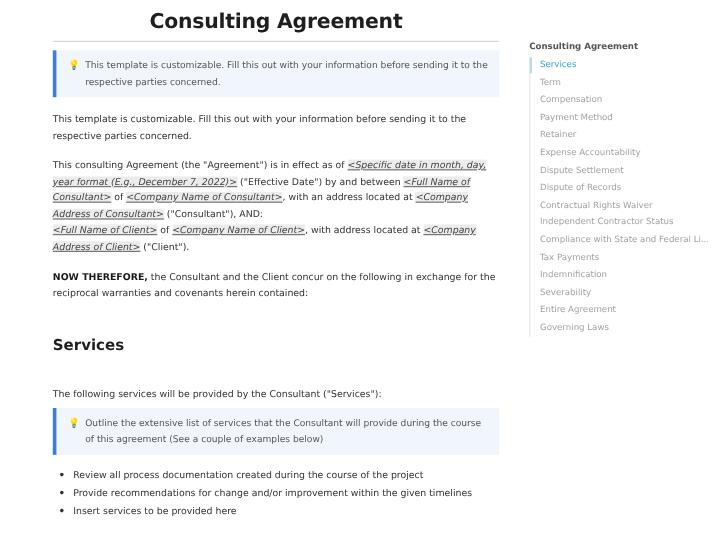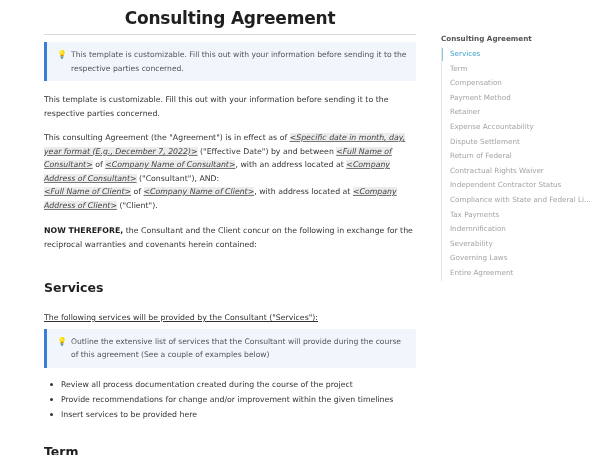--- a/index.html
+++ b/index.html
@@ -60,21 +60,21 @@
   </div>
 
   <p class="p" style="margin-top:12px;">This template is customizable. Fill this out with your information before sending it to the respective parties concerned.</p>
 
   <p class="p" style="margin-top:11px;"><span>This consulting Agreement (the "Agreement") is in effect as of </span><span class="ph">&lt;Specific date in month, day, year format (E.g., December 7, 2022)&gt;</span><span> ("Effective Date") by and between </span><span class="ph">&lt;Full Name of Consultant&gt;</span><span> of </span><span class="ph">&lt;Company Name of Consultant&gt;</span><span>, with an address located at </span><span class="ph">&lt;Company Address of Consultant&gt;</span><span> ("Consultant"), AND:</span><br><span class="ph">&lt;Full Name of Client&gt;</span><span> of </span><span class="ph">&lt;Company Name of Client&gt;</span><span>, with address located at </span><span class="ph">&lt;Company Address of Client&gt;</span><span> ("Client").</span></p>
 
   <p class="p" style="margin-top:12px;"><span class="bold">NOW </span><span class="bold red-ul">THEREFORE</span><span class="bold">,</span><span> the Consultant and the Client concur on the following in exchange for the reciprocal warranties and covenants herein contained:</span></p>
 
   <h2 style="margin-top:29px;">Services</h2>
 
-  <p class="p" style="margin-top:16px;text-decoration:underline;">The following services will be provided by the Consultant ("Services"):</p>
+  <p class="p" style="margin-top:27px;">The following services will be provided by the Consultant ("Services"):</p>
 
   <div class="callout" style="margin-top:4px;">
     <span class="bulb">💡</span>
     <span>Outline the extensive list of services that the Consultant will provide during the course of this agreement (See a couple of examples below)</span>
   </div>
 
   <ul class="list" style="margin-top:9px;">
     <li>Review all process documentation created during the course of the project</li>
     <li>Provide recommendations for change and/or improvement within the given timelines</li>
     <li class="ital">Insert services to be provided here</li>
@@ -86,23 +86,23 @@
 <nav class="toc">
   <div class="toc-title">Consulting Agreement</div>
   <div class="toc-list">
     <div class="toc-item active">Services</div>
     <div class="toc-item">Term</div>
     <div class="toc-item">Compensation</div>
     <div class="toc-item">Payment Method</div>
     <div class="toc-item">Retainer</div>
     <div class="toc-item">Expense Accountability</div>
     <div class="toc-item">Dispute Settlement</div>
-    <div class="toc-item">Return of Federal</div>
+    <div class="toc-item">Dispute of Records</div>
     <div class="toc-item">Contractual Rights Waiver</div>
     <div class="toc-item">Independent Contractor Status</div>
     <div class="toc-item">Compliance with State and Federal Li...</div>
     <div class="toc-item">Tax Payments</div>
     <div class="toc-item">Indemnification</div>
     <div class="toc-item">Severability</div>
+    <div class="toc-item">Entire Agreement</div>
     <div class="toc-item">Governing Laws</div>
-    <div class="toc-item">Entire Agreement</div>
   </div>
 </nav>
 
 </body></html>

